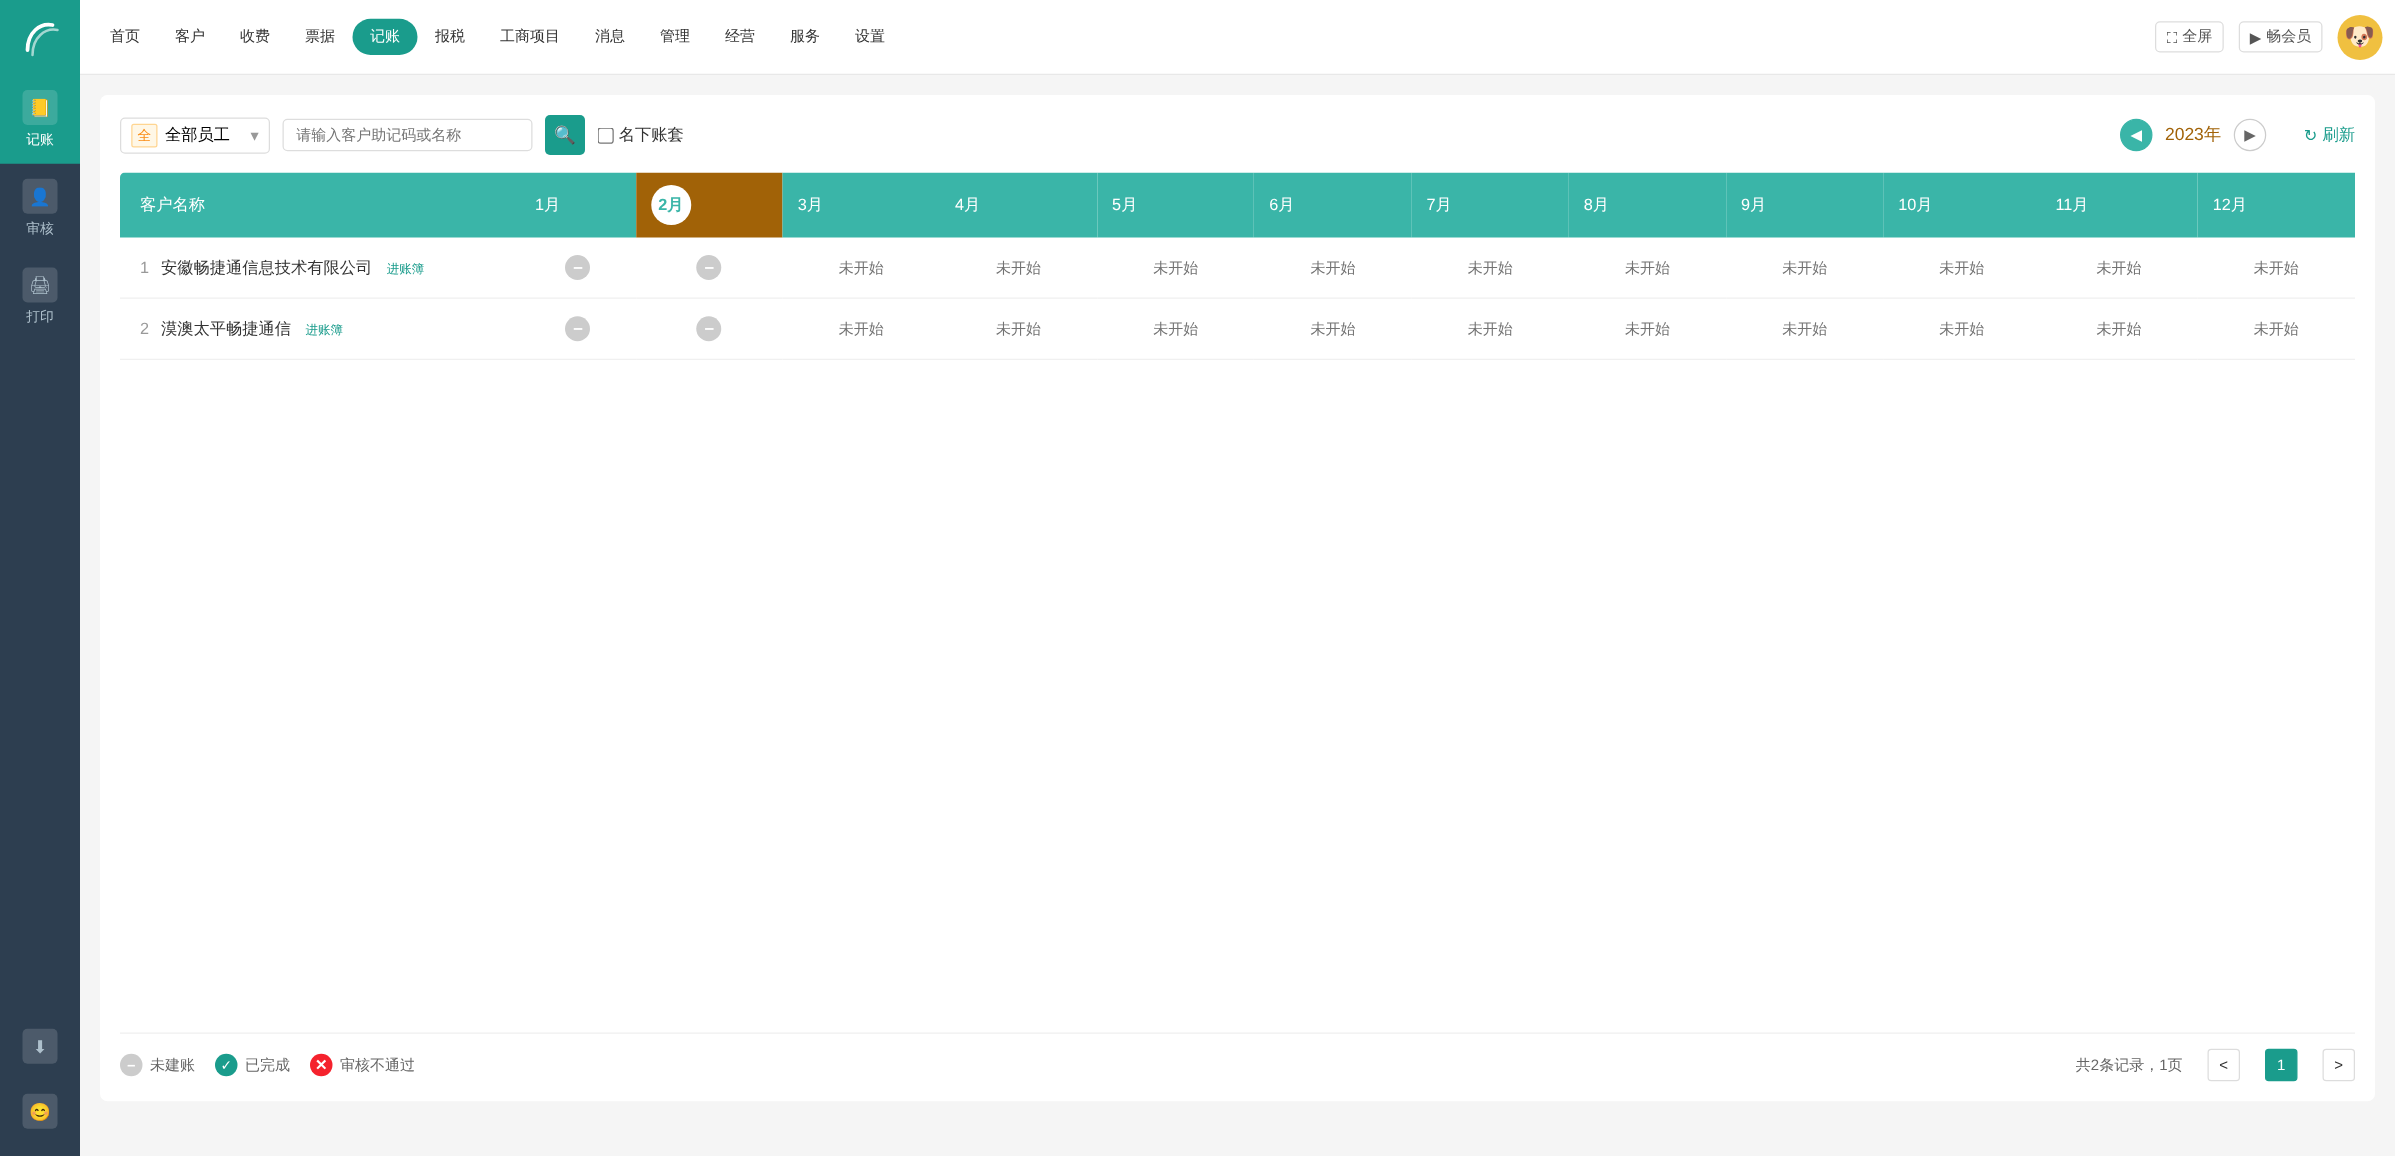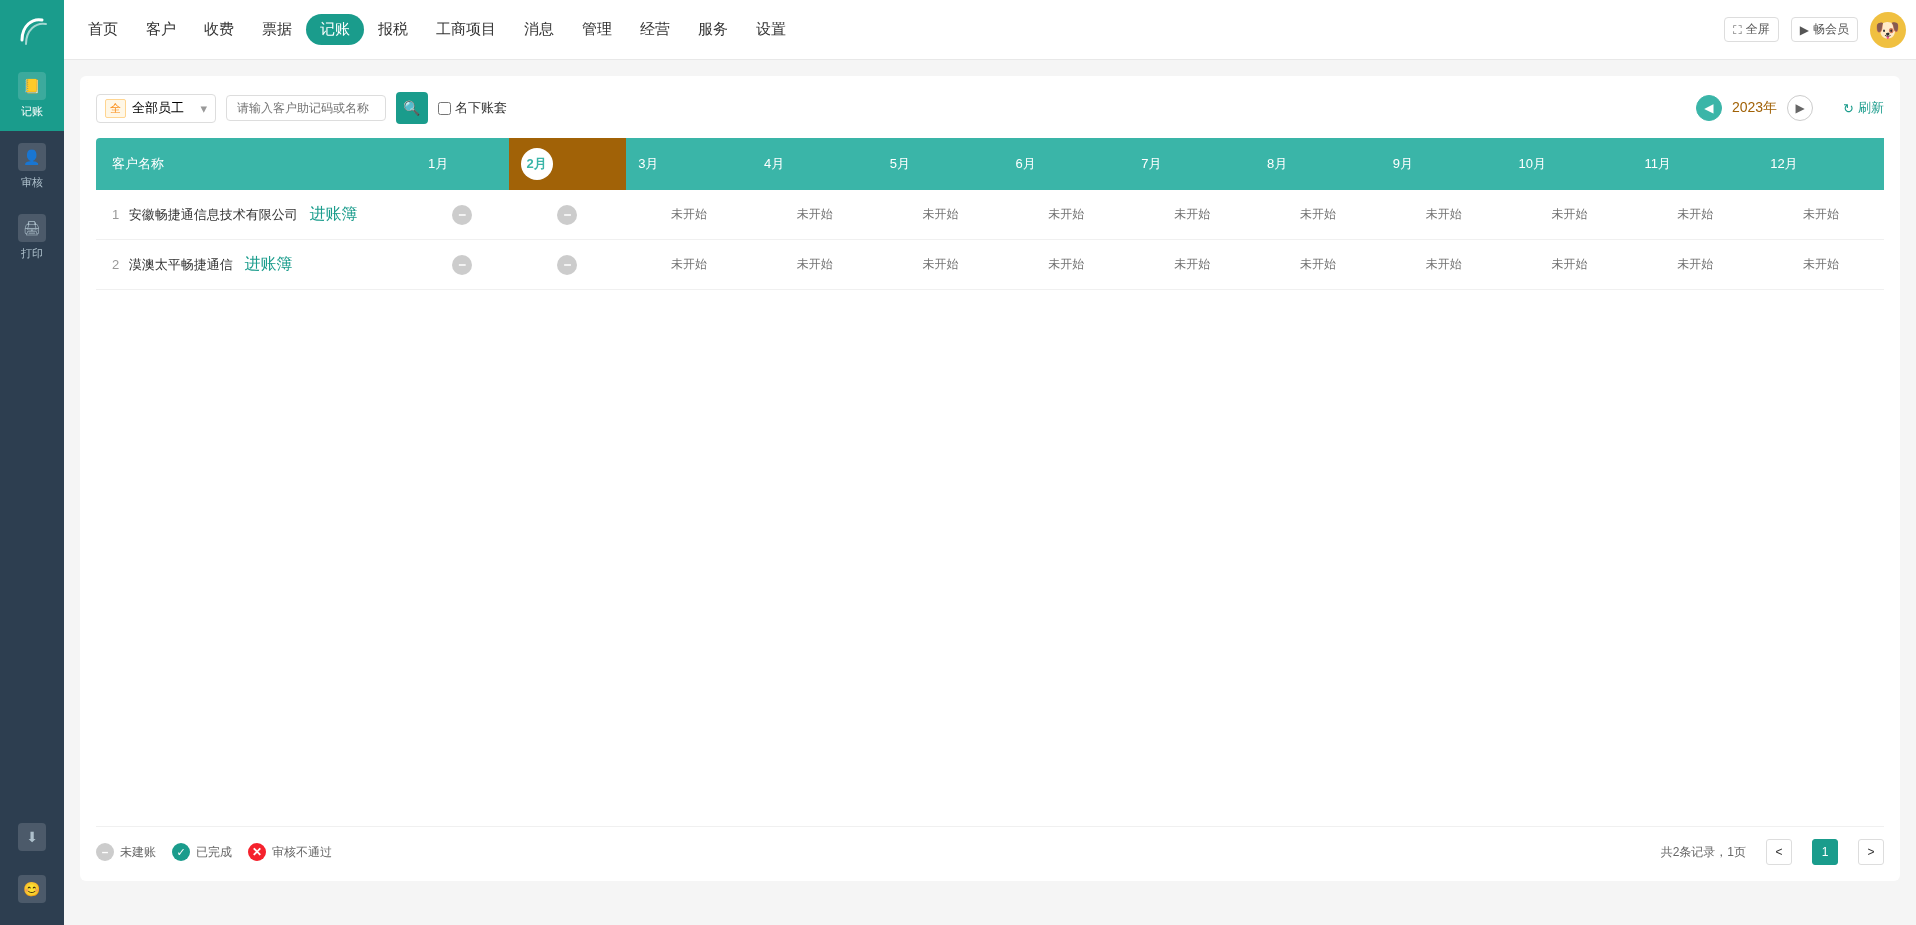--- a/index.html
+++ b/index.html
@@ -66,21 +66,21 @@
       align-items: center;
       padding: 0 10px;
       border-bottom: 1px solid #e8e8e8;
       flex-shrink: 0;
     }
     .topnav-item {
       padding: 6px 14px;
       cursor: pointer;
       color: #333;
       border-radius: 4px;
-      font-size: 15px;
+      font-size: 12px;
       white-space: nowrap;
     }
     .topnav-item.active {
       background: #1a9c8c;
       color: #fff;
       border-radius: 20px;
     }
     .topnav-right {
       margin-left: auto;
       display: flex;
@@ -159,21 +159,21 @@
       border-radius: 2px;
       padding: 1px 4px;
       font-size: 11px;
     }
     .search-input {
       border: 1px solid #ddd;
       border-radius: 4px;
       padding: 5px 10px;
       font-size: 12px;
       color: #999;
-      width: 160px;
+      width: 200px;
       outline: none;
     }
     .search-btn {
       width: 32px; height: 32px;
       background: #1a9c8c;
       border: none;
       border-radius: 4px;
       cursor: pointer;
       color: #fff;
       display: flex; align-items: center; justify-content: center;
@@ -249,21 +249,21 @@
       align-items: center;
       justify-content: center;
       color: #fff;
       font-size: 14px;
       font-weight: bold;
       cursor: pointer;
     }
     .entry-link {
       color: #1a9c8c;
       cursor: pointer;
-      font-size: 16px;
+      font-size: 10px;
       margin-left: 8px;
     }
 
     
     .footer {
       display: flex;
       align-items: center;
       justify-content: space-between;
       padding: 12px 0 0 0;
       border-top: 1px solid #f0f0f0;

